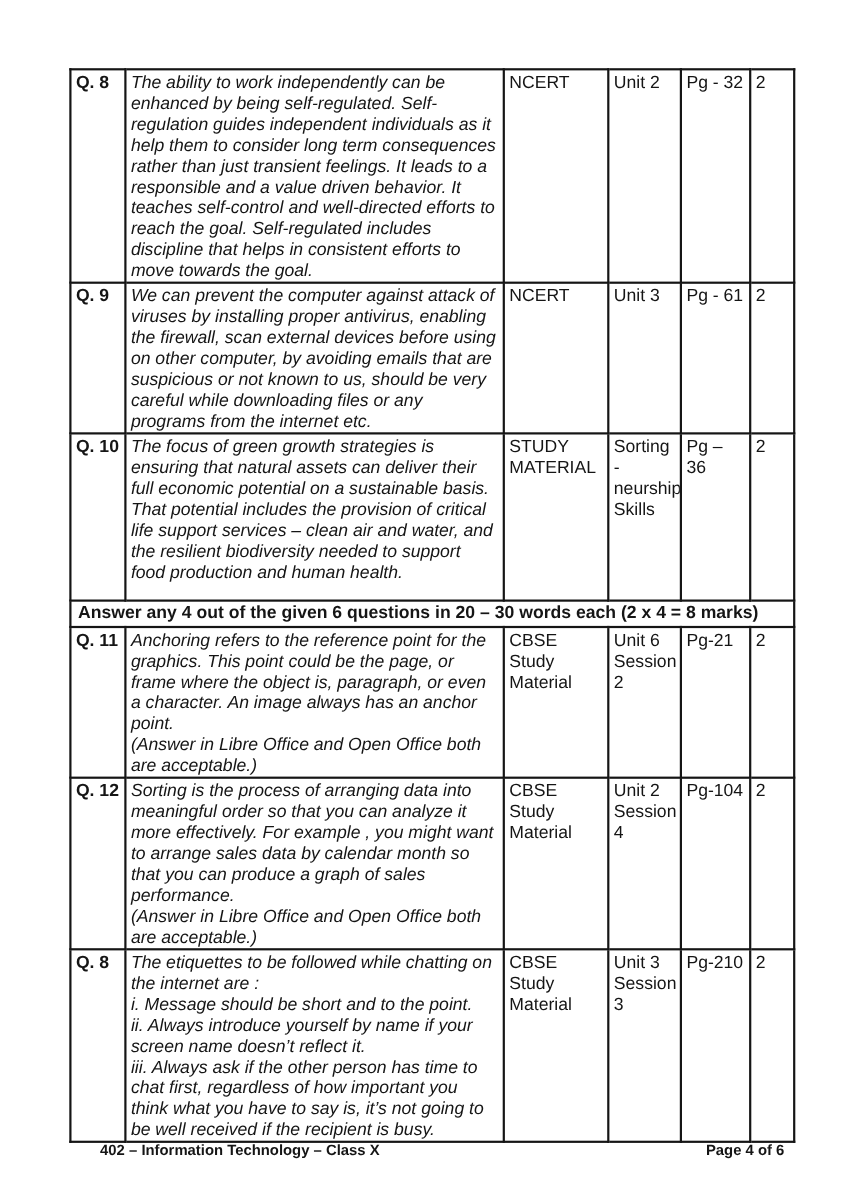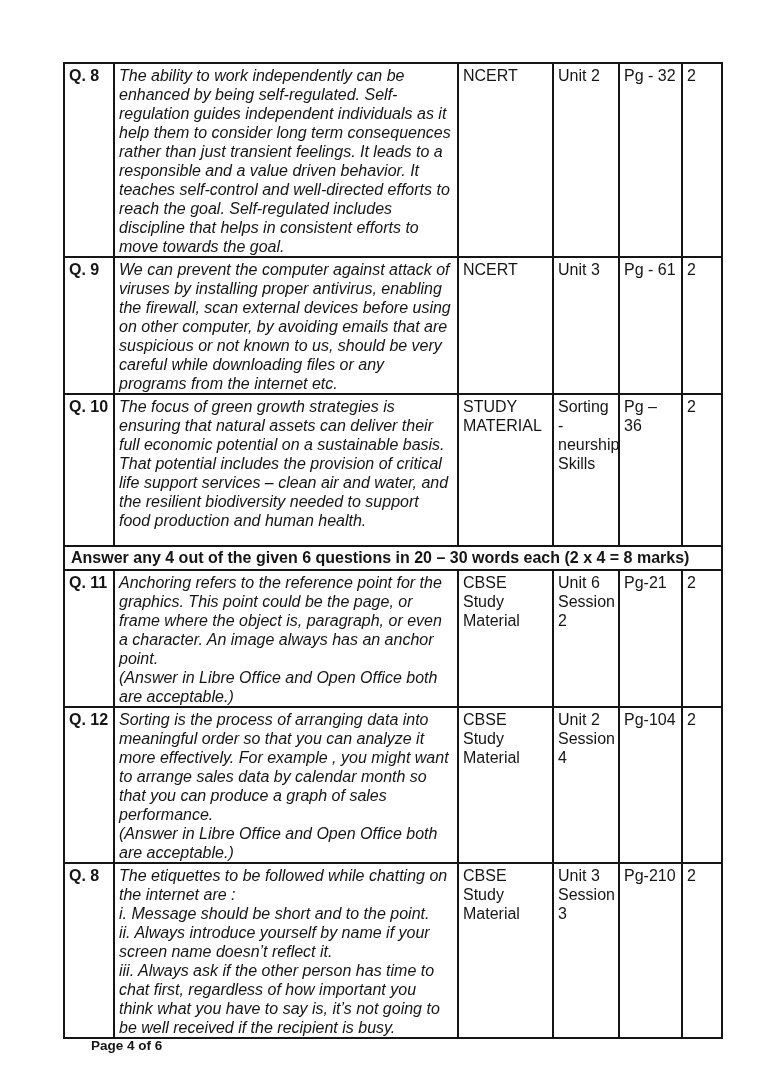--- a/index.html
+++ b/index.html
@@ -151,16 +151,17 @@
       <td class="ctr">Unit 3
 Session 3</td>
       <td class="ctr">Pg-210</td>
       <td class="ctr">2</td>
     </tr>
 
   </tbody>
     </table>
 
   <div class="footer">
+    <span>402 – Information Technology – Class X</span>
     <span>Page 4 of 6</span>
   </div>
 
 </div>
 
 </body></html>

